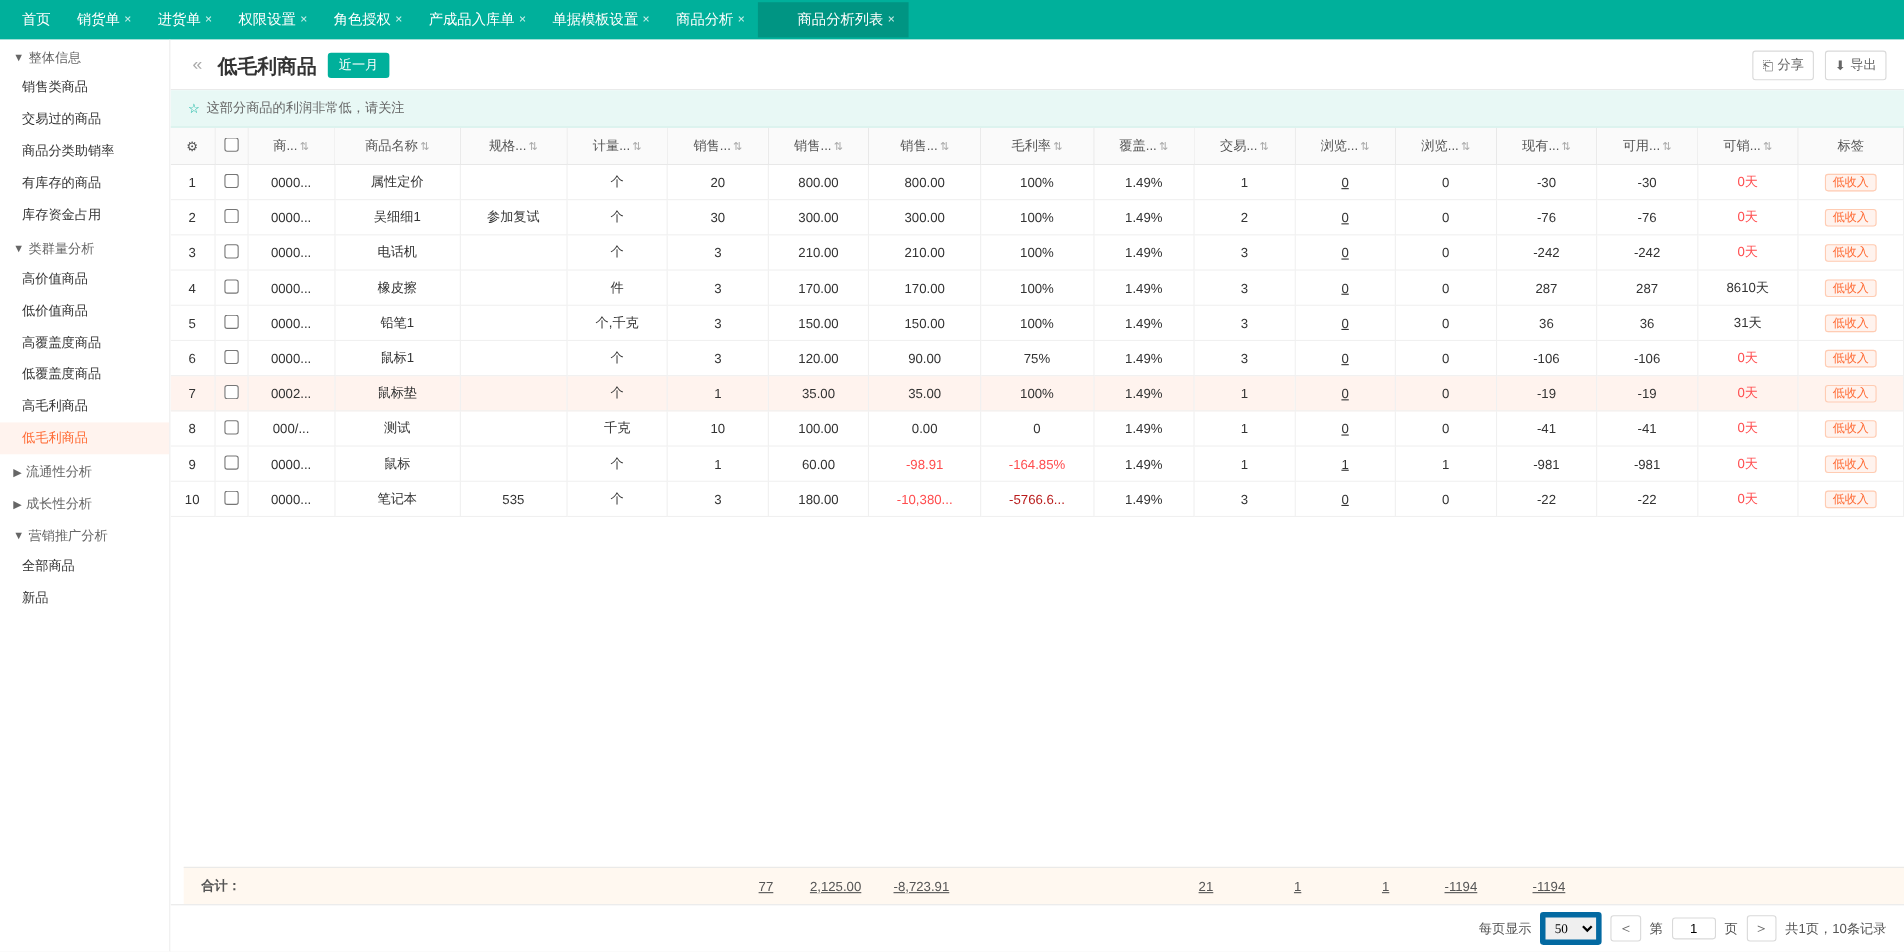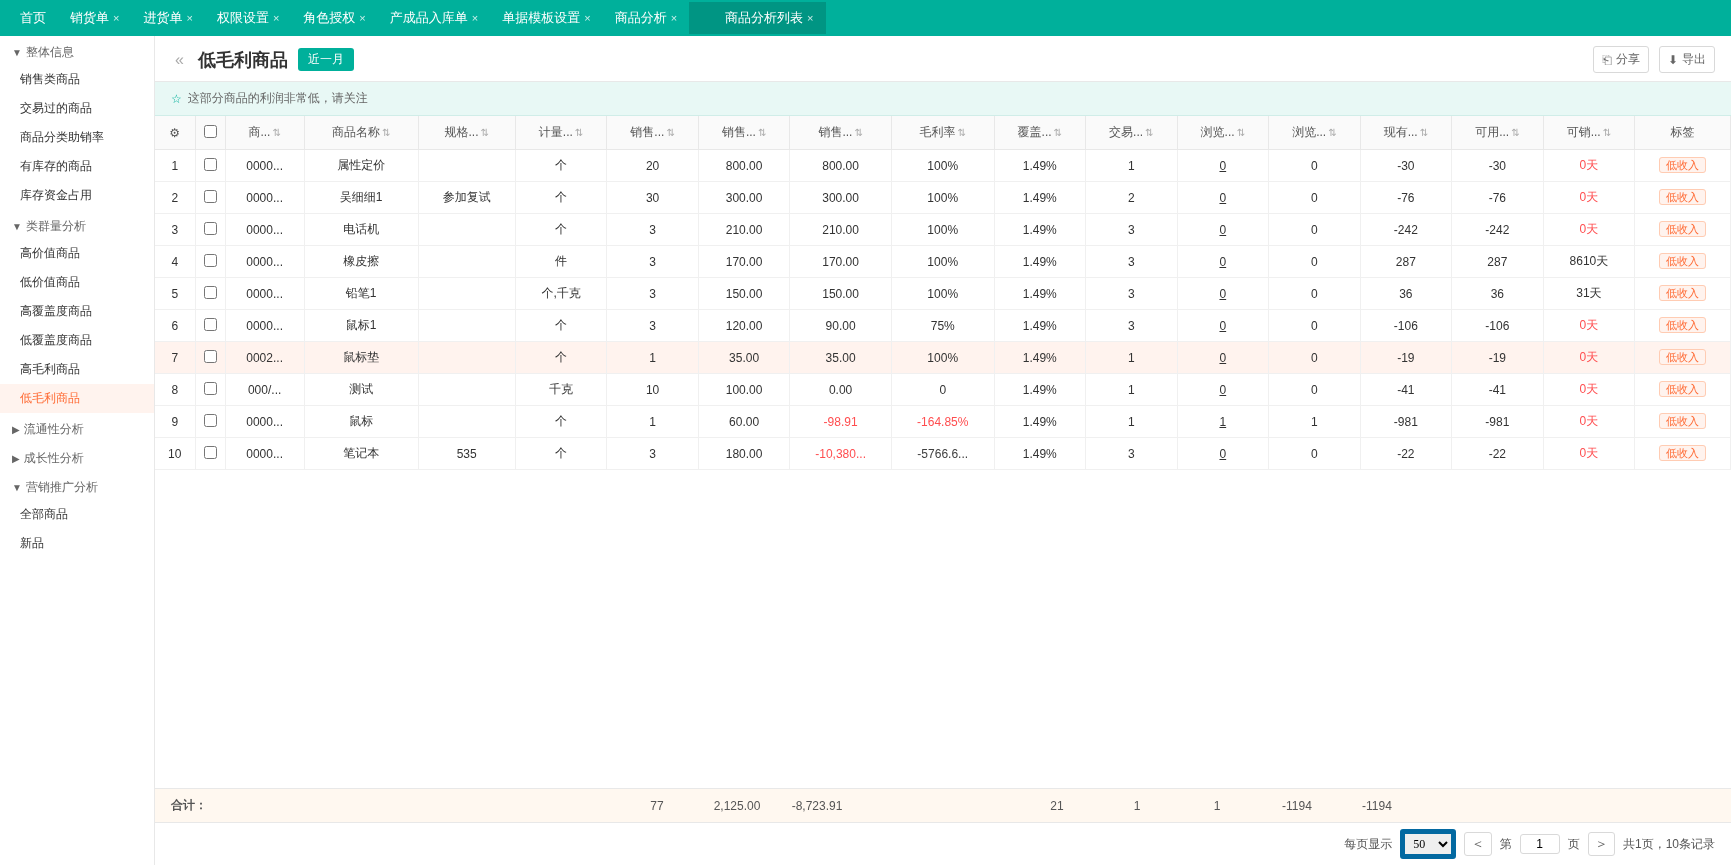--- a/index.html
+++ b/index.html
@@ -188,31 +188,33 @@
 
     
     .table-footer {
       background: #fff8f0;
       border-top: 1px solid #e8e8e8;
       padding: 8px 16px;
       display: flex;
       align-items: center;
       font-size: 12px;
       color: #555;
+      margin-left: 12px;
     }
     .footer-label { margin-right: 20px; font-weight: bold; }
     .footer-cells {
       display: flex;
       gap: 0;
       flex: 1;
     }
     .footer-cell {
       min-width: 80px;
       padding: 0 6px;
-      text-align: center;
+      text-align: right;
+      text-decoration: underline;
     }
 
     
     .pagination-bar {
       background: #fff;
       border-top: 1px solid #e8e8e8;
       padding: 6px 16px;
       display: flex;
       align-items: center;
       justify-content: flex-end;
@@ -598,21 +600,21 @@
             <tr>
       <td>10</td>
       <td><input type="checkbox" style=""></td>
       <td>0000...</td>
       <td>笔记本</td>
       <td>535</td>
       <td>个</td>
       <td>3</td>
       <td>180.00</td>
       <td style="color:#ff4d4f">-10,380...</td>
-      <td style="color:#404040">-5766.6...</td>
+      <td style="color:#b91c1c">-5766.6...</td>
       <td>1.49%</td>
       <td>3</td>
       <td><span class="underline">0</span></td>
       <td>0</td>
       <td>-22</td>
       <td>-22</td>
       <td style="color:#ff4d4f">0天</td>
       <td><span class="tag-orange-btn">低收入</span></td>
     </tr>
           </tbody>

